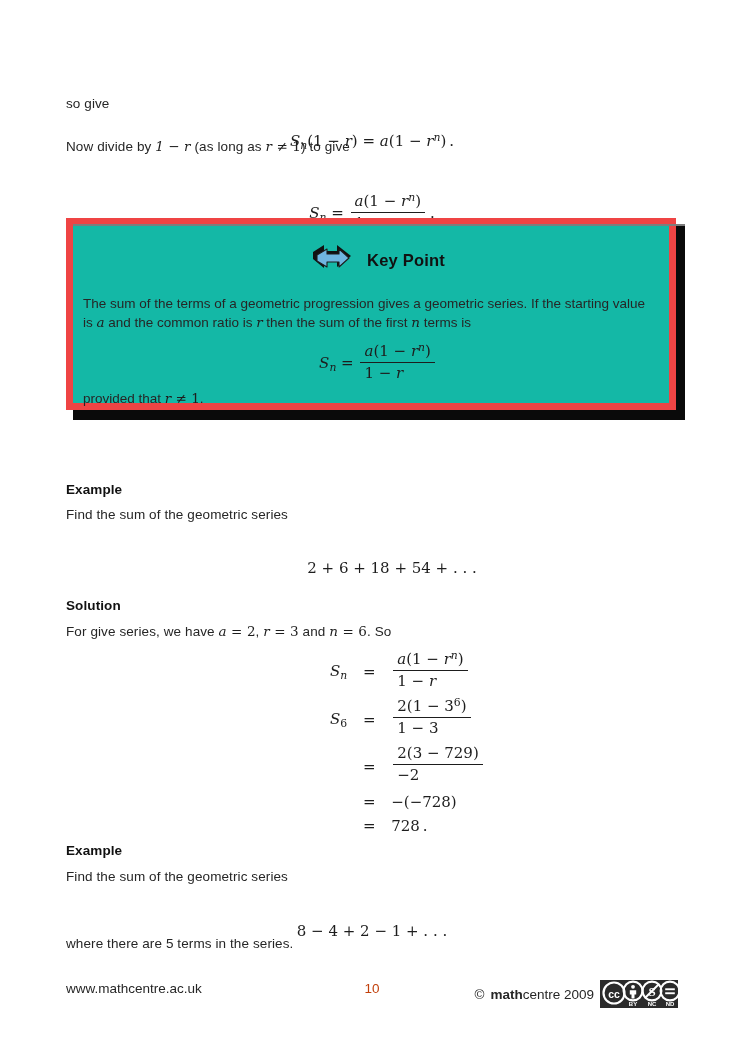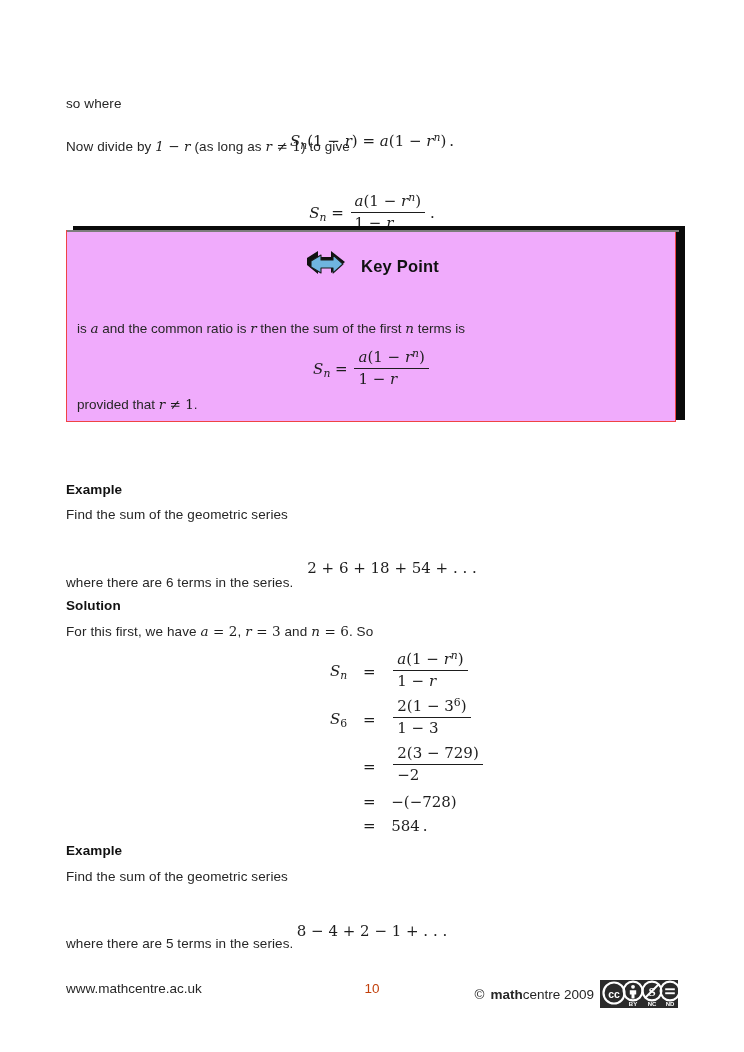--- a/index.html
+++ b/index.html
@@ -116,25 +116,25 @@
     position: absolute;
     left: 7px;
     top: 8px;
     width: 612px;
     height: 194px;
     background: #0a0a0a;
   }
   .kp-box {
     position: absolute;
     left: 0;
-    top: 12px;
+    top: 0;
     width: 610px;
     height: 192px;
-    background: #f0abfc;
-    border: 1px solid #ef4444;
+    background: #14b8a6;
+    border: 7px solid #ef4444;
     box-sizing: border-box;
   }
   .kp-topline {
     position: absolute;
     left: 0;
     top: -1px;
     width: 612px;
     height: 2px;
     background: #7d7d7d;
   }
@@ -260,21 +260,21 @@
     white-space: nowrap;
   }
   .f-right .bold { font-weight: bold; }
   .cc-badge { display: block; }
 </style>
 </head>
 <body>
 
 <div class="page">
 
-  <div class="body-text" style="left:66px; top:95px;">so where</div>
+  <div class="body-text" style="left:66px; top:95px;">so give</div>
 
   <div class="mathdisp" style="top:110px;">
     <span class="it">S</span><sub class="m">n</sub><span class="rm">(1 − </span><span class="it">r</span><span class="rm">) = </span><span class="it">a</span><span class="rm">(1 − </span><span class="it">r</span><sup class="m">n</sup><span class="rm">) .</span>
   </div>
 
   <div class="body-text" style="left:66px; top:138px;">
     <span>Now divide by </span><span class="math"><span class="it">1</span><span class="rm"> − </span><span class="it">r</span></span><span> (as long as </span><span class="math"><span class="it">r</span><span class="neq"> ≠ 1</span></span><span>) to give</span>
   </div>
 
   <div class="mathdisp" style="top:172px;">
@@ -292,47 +292,46 @@
 
             <path d="M2 9 L13 2 L13 8 L26 8 L26 2 L40 13 L26 24 L26 18 L13 18 L13 25 L2 16 Z" fill="#111111"></path>
 
             <path d="M6 12 L16 6 L16 11 L28 11 L28 6 L38 15 L28 24 L28 19 L16 19 L16 24 L6 18 Z" fill="#6fb5e0" stroke="#1c1c1c" stroke-width="1.1" stroke-linejoin="round"></path>
           </svg>
         </span>
         <span class="kp-title">Key Point</span>
       </div>
 
       <div class="kp-para">
-        <br>
+        <span>The sum of the terms of a geometric progression gives a geometric series.  If the starting value</span><br>
         <span>is </span><span class="math it">a</span><span> and the common ratio is </span><span class="math it">r</span><span> then the sum of the first </span><span class="math it">n</span><span> terms is</span>
       </div>
 
       <div class="kp-eq">
         <span class="it">S</span><sub class="m">n</sub><span class="rm"> = </span><span class="frac"><span class="num"><span class="it">a</span><span class="rm">(1 − </span><span class="it">r</span><sup class="m">n</sup><span class="rm">)</span></span><span class="den"><span class="rm">1 − </span><span class="it">r</span></span></span>
       </div>
 
       <div class="kp-foot">
         <span>provided that </span><span class="math"><span class="it">r</span><span class="neq"> ≠ 1</span></span><span>.</span>
       </div>
     </div>
   </div>
 
   <div class="heading" style="left:66px; top:482px;">Example</div>
   <div class="body-text" style="left:66px; top:506px;">Find the sum of the geometric series</div>
 
   <div class="mathdisp" style="top:538px;padding-left:20px;">
     <span class="rm">2 + 6 + 18 + 54 + . . .</span>
   </div>
 
-  <div class="body-text" style="left:66px; top:574px;">where there are 6 terms in the series.</div>
 
   <div class="heading" style="left:66px; top:598px;">Solution</div>
 
   <div class="body-text" style="left:66px; top:623px;">
-    <span>For this first, we have </span><span class="math"><span class="it">a</span><span class="rm"> = 2</span></span><span>, </span><span class="math"><span class="it">r</span><span class="rm"> = 3</span></span><span> and </span><span class="math"><span class="it">n</span><span class="rm"> = 6</span></span><span>.  So</span>
+    <span>For give series, we have </span><span class="math"><span class="it">a</span><span class="rm"> = 2</span></span><span>, </span><span class="math"><span class="it">r</span><span class="rm"> = 3</span></span><span> and </span><span class="math"><span class="it">n</span><span class="rm"> = 6</span></span><span>.  So</span>
   </div>
 
   <div class="eqarray">
     <table>
       <tbody>
           <tr>
         <td class="lhs"><span class="it">S</span><sub class="m">n</sub></td>
         <td class="rel">=</td>
         <td class="rhs">
           <span class="frac"><span class="num"><span class="it">a</span><span class="rm">(1 − </span><span class="it">r</span><sup class="m">n</sup><span class="rm">)</span></span><span class="den"><span class="rm">1 − </span><span class="it">r</span></span></span>
@@ -353,21 +352,21 @@
         </td>
       </tr>
       <tr>
         <td class="lhs"></td>
         <td class="rel">=</td>
         <td class="rhs"><span class="rm">−(−728)</span></td>
       </tr>
       <tr>
         <td class="lhs"></td>
         <td class="rel">=</td>
-        <td class="rhs"><span class="rm">584 .</span></td>
+        <td class="rhs"><span class="rm">728 .</span></td>
       </tr>
     </tbody>
       </table>
   </div>
 
   <div class="heading" style="left:66px; top:843px;">Example</div>
   <div class="body-text" style="left:66px; top:868px;">Find the sum of the geometric series</div>
 
   <div class="mathdisp" style="top:901px;">
     <span class="rm">8 − 4 + 2 − 1 + . . .</span>

